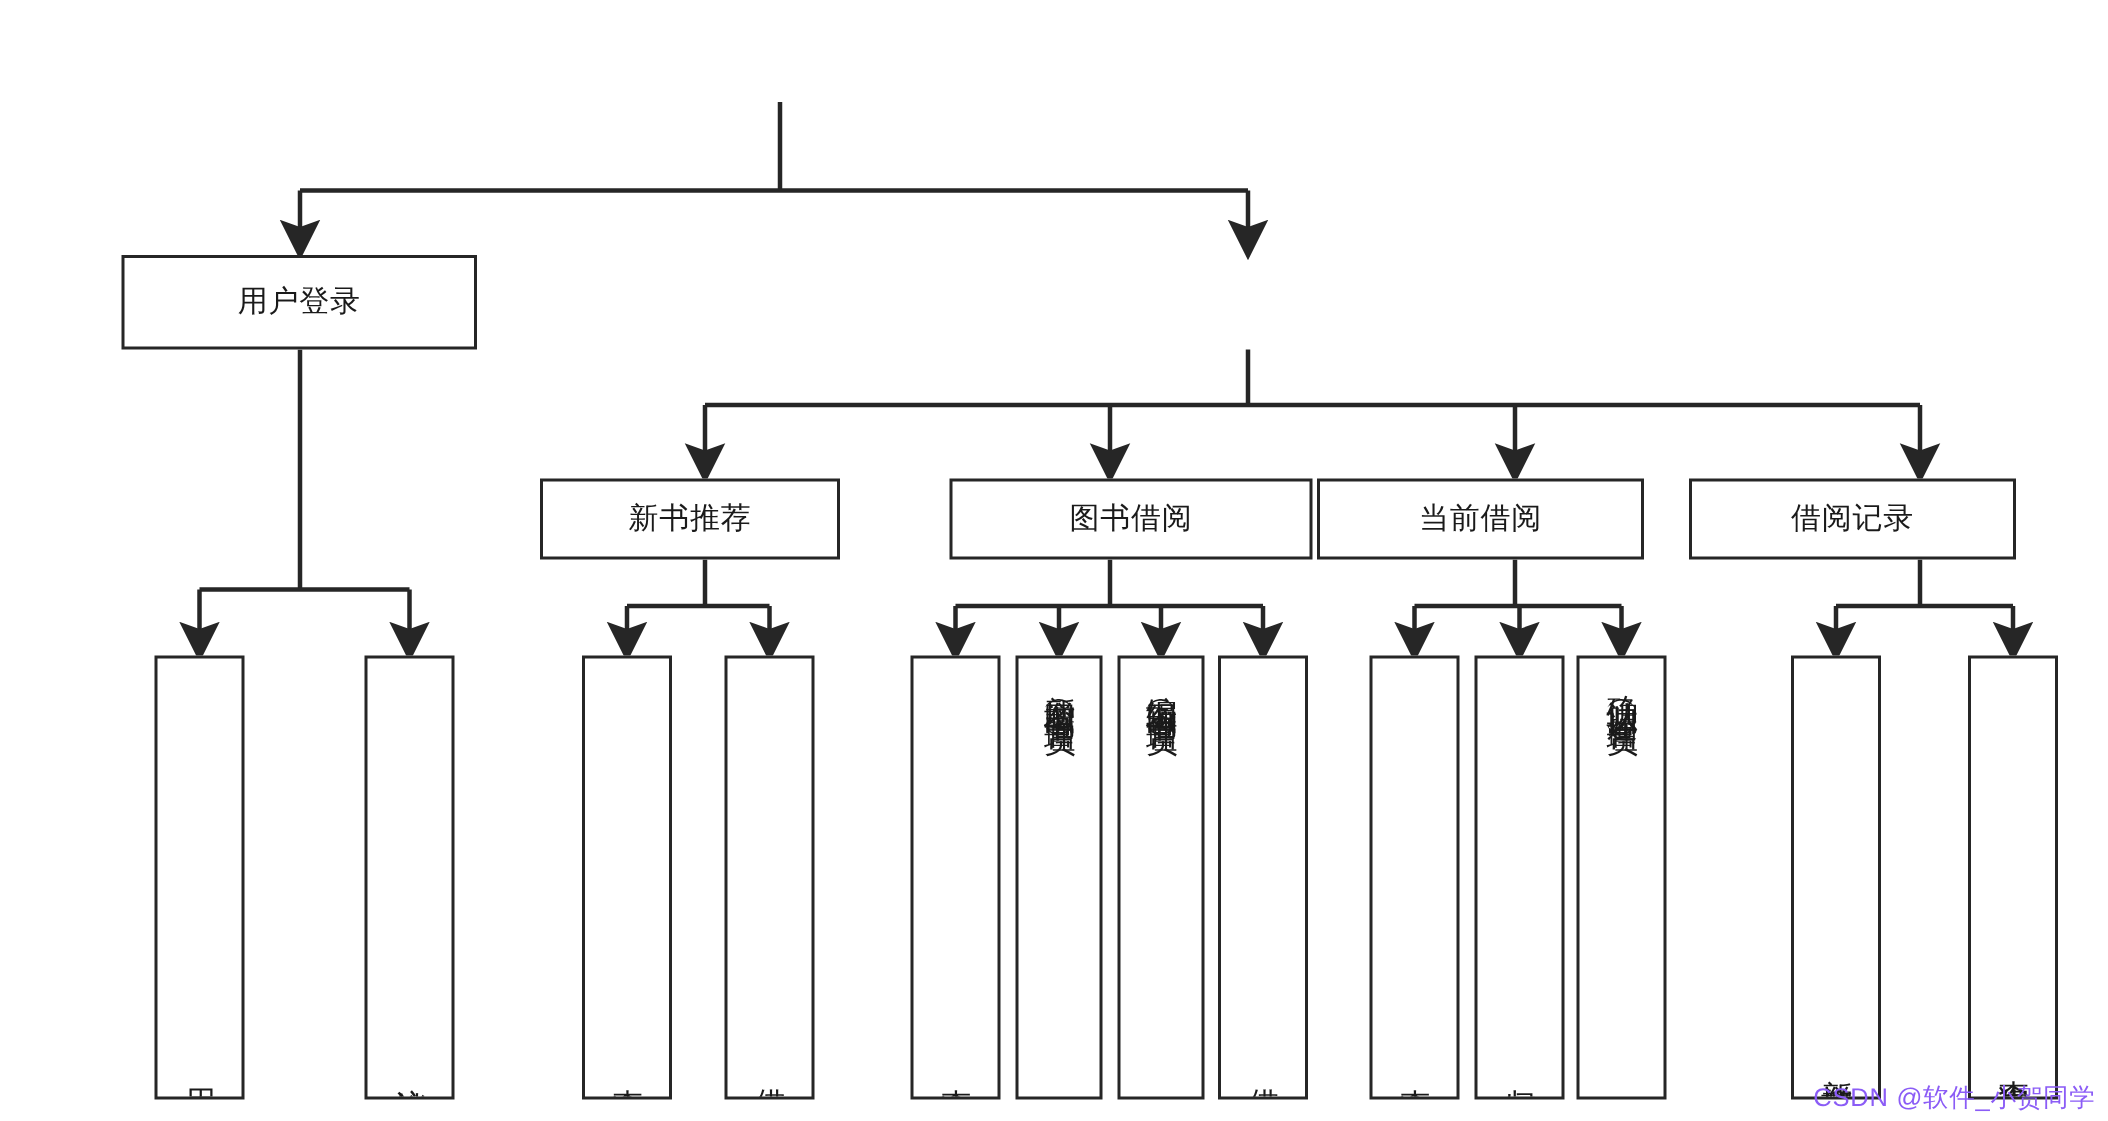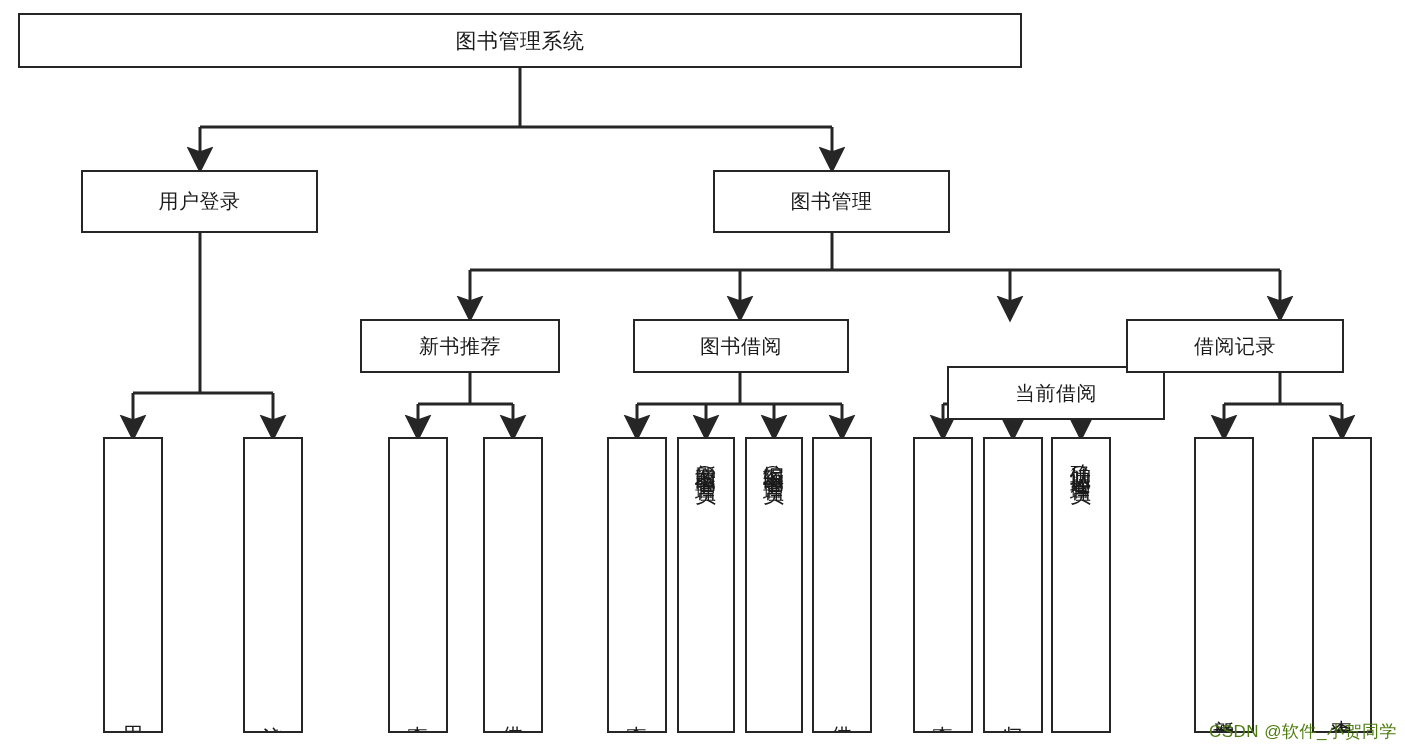--- a/index.html
+++ b/index.html
@@ -63,21 +63,21 @@
     font-size: 21px;
     letter-spacing: 3px;
     line-height: 1;
     white-space: nowrap;
   }
   .watermark {
     position: absolute;
     right: 8px;
     bottom: 4px;
     font-size: 17px;
-    color: #4d7c0f;
+    color: #8b5cf6;
     letter-spacing: 0.5px;
     white-space: nowrap;
   }
 </style>
 </head>
 <body>
 
 <div id="diagram-root">
 
   <svg class="connectors" viewBox="0 0 1405 747" xmlns="http://www.w3.org/2000/svg">
@@ -123,38 +123,32 @@
       <path d="M1013,404 L1013,428" marker-end="url(#arrow)"></path>
       <path d="M1081,404 L1081,428" marker-end="url(#arrow)"></path>
 
       <path d="M1280,373 L1280,404"></path>
       <path d="M1224,404 L1342,404"></path>
       <path d="M1224,404 L1224,428" marker-end="url(#arrow)"></path>
       <path d="M1342,404 L1342,428" marker-end="url(#arrow)"></path>
     </g>
   </svg>
 
-  <div class="node root" style="left:18px; top:13px; width:1004px; height:55px;">
-    <span class="node-label">图书管理系统</span>
-  </div>
 
   <div class="node level1" style="left:81px; top:170px; width:237px; height:63px;">
     <span class="node-label">用户登录</span>
-  </div>
-  <div class="node level1" style="left:713px; top:170px; width:237px; height:63px;">
-    <span class="node-label">图书管理</span>
   </div>
 
   <div class="node level2" style="left:360px; top:319px; width:200px; height:54px;">
     <span class="node-label">新书推荐</span>
   </div>
-  <div class="node level2" style="left:633px; top:319px; width:216px; height:54px;">
+  <div class="node level2" style="left:633px; top:319px; width:242px; height:54px;">
     <span class="node-label">图书借阅</span>
   </div>
-  <div class="node level2" style="left:947px; top:319px; width:218px; height:54px;margin-top:47px;">
+  <div class="node level2" style="left:878px; top:319px; width:218px; height:54px;">
     <span class="node-label">当前借阅</span>
   </div>
   <div class="node level2" style="left:1126px; top:319px; width:218px; height:54px;">
     <span class="node-label">借阅记录</span>
   </div>
 
   <div class="node leaf" style="left:103px; top:437px; width:60px; height:296px;">
     <span class="node-label">用户登录</span>
   </div>
   <div class="node leaf" style="left:243px; top:437px; width:60px; height:296px;">

